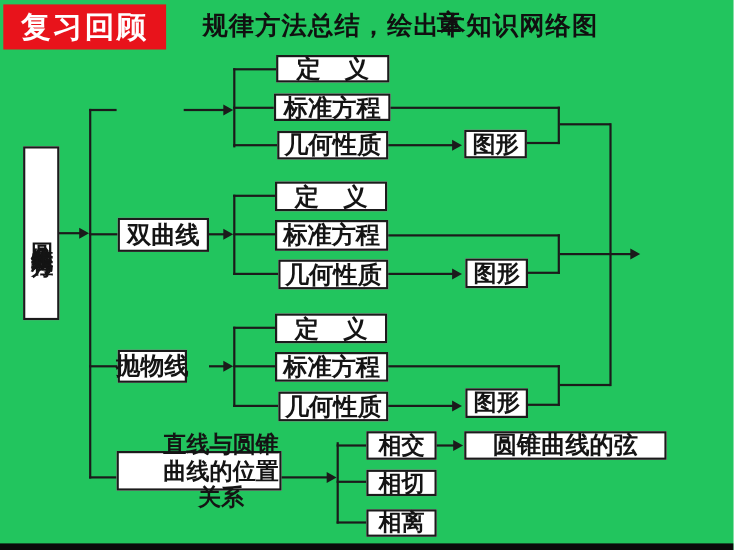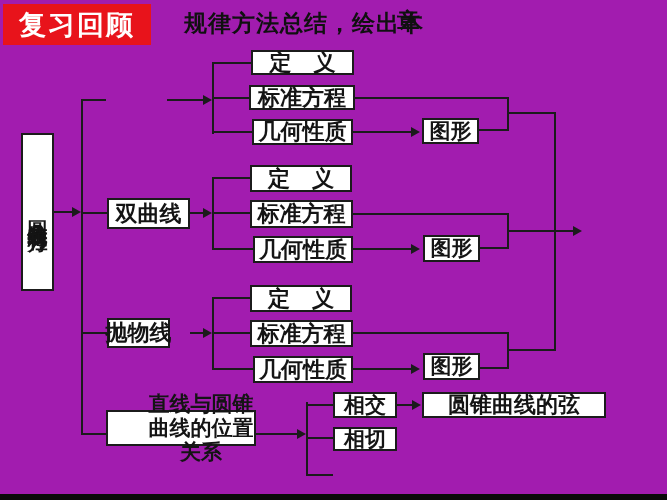--- a/index.html
+++ b/index.html
@@ -1,17 +1,17 @@
 <!DOCTYPE html>
 <html><head>
 <meta charset="utf-8">
 <style>
   html,body{margin:0;padding:0;background:#ffffff;}
   #screen{
-    position:relative;width:667px;height:500px;background:#a21caf;
+    position:relative;width:667px;height:500px;background:#22c55e;
     overflow:hidden;font-family:"Liberation Serif",serif;color:#141414;
   }
   .box{
     position:absolute;border:2px solid #1b1b1b;background:#ffffff;
     display:flex;align-items:center;justify-content:center;
     font-weight:bold;box-sizing:border-box;line-height:1.05;white-space:nowrap;
   }
   .hl{position:absolute;height:2px;background:#1b1b1b;}
   .vl{position:absolute;width:2px;background:#1b1b1b;}
   .ah{
@@ -38,21 +38,21 @@
   .f21{font-size:21px;}
   .relbox{font-size:21px;line-height:24px;white-space:normal;text-align:center;}
   .botbar{position:absolute;left:0;top:494px;width:667px;height:6px;background:#0a0a0a;}
 </style>
 </head>
 <body>
 
 <div id="screen">
 
   <div class="badge">复习回顾</div>
-  <div class="title"><span>规律方法总结，绘出</span><span class="ovl"><span>本</span><span class="ovl-top">章</span></span></div>
+  <div class="title"><span>规律方法总结，绘出</span><span class="ovl"><span>本</span><span class="ovl-top">章</span></span><span>知识网络图</span></div>
 
   <div class="box rootbox" style="left:21px;top:133px;width:33px;height:158px;">圆锥曲线与方程</div>
 
   <div class="hl" style="left:53px;top:211px;width:21px;"></div>
   <div class="ah" style="left:72px;top:207px;"></div>
   <div class="vl" style="left:81px;top:99px;height:336px;"></div>
 
   <div class="hl" style="left:81px;top:99px;width:25px;"></div>
   <div class="hl" style="left:167px;top:99px;width:37px;"></div>
   <div class="ah" style="left:203px;top:95px;"></div>
@@ -114,19 +114,20 @@
   <div class="hl" style="left:81px;top:433px;width:25px;"></div>
   <div class="box relbox" style="left:106px;top:410px;width:150px;height:36px;padding-left:40px;">直线与圆锥曲线的位置关系</div>
   <div class="hl" style="left:256px;top:433px;width:42px;"></div>
   <div class="ah" style="left:297px;top:429px;"></div>
   <div class="vl" style="left:306px;top:402px;height:74px;"></div>
   <div class="hl" style="left:306px;top:404px;width:27px;"></div>
   <div class="hl" style="left:306px;top:437px;width:27px;"></div>
   <div class="hl" style="left:306px;top:474px;width:27px;"></div>
   <div class="box f21" style="left:333px;top:392px;width:64px;height:26px;">相交</div>
   <div class="box f21" style="left:333px;top:427px;width:64px;height:24px;">相切</div>
+  <div class="box f21" style="left:333px;top:463px;width:64px;height:25px;">相离</div>
   <div class="hl" style="left:397px;top:404px;width:16px;"></div>
   <div class="ah" style="left:412px;top:400px;"></div>
   <div class="box f22" style="left:422px;top:392px;width:184px;height:26px;">圆锥曲线的弦</div>
 
   <div class="botbar"></div>
 
 </div>
 
 </body></html>

